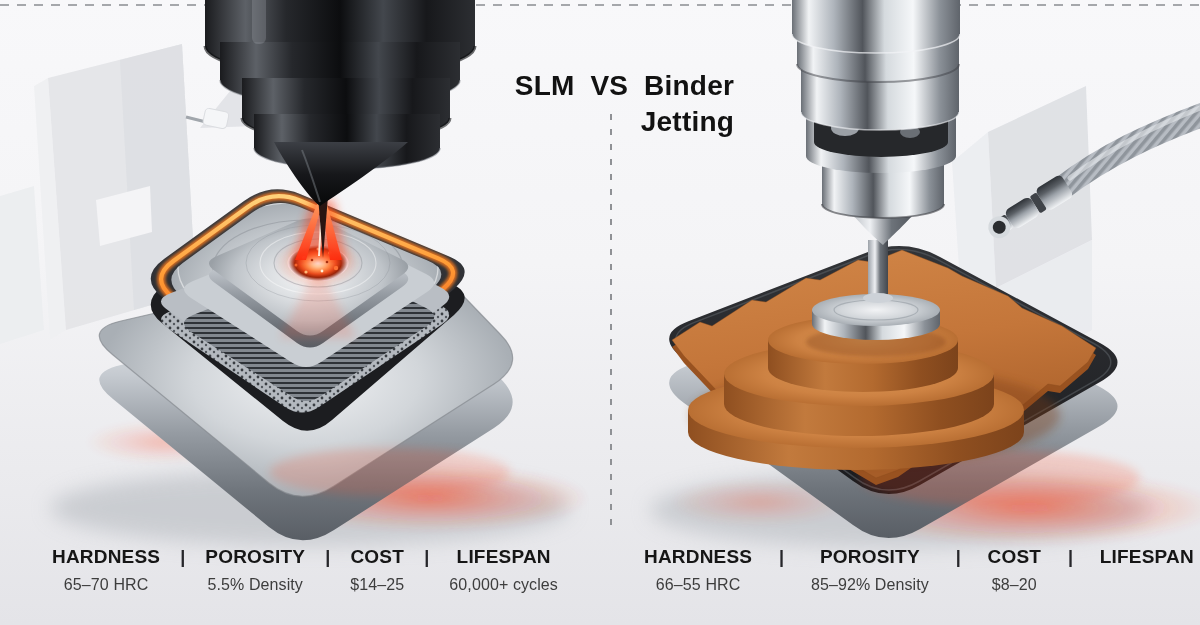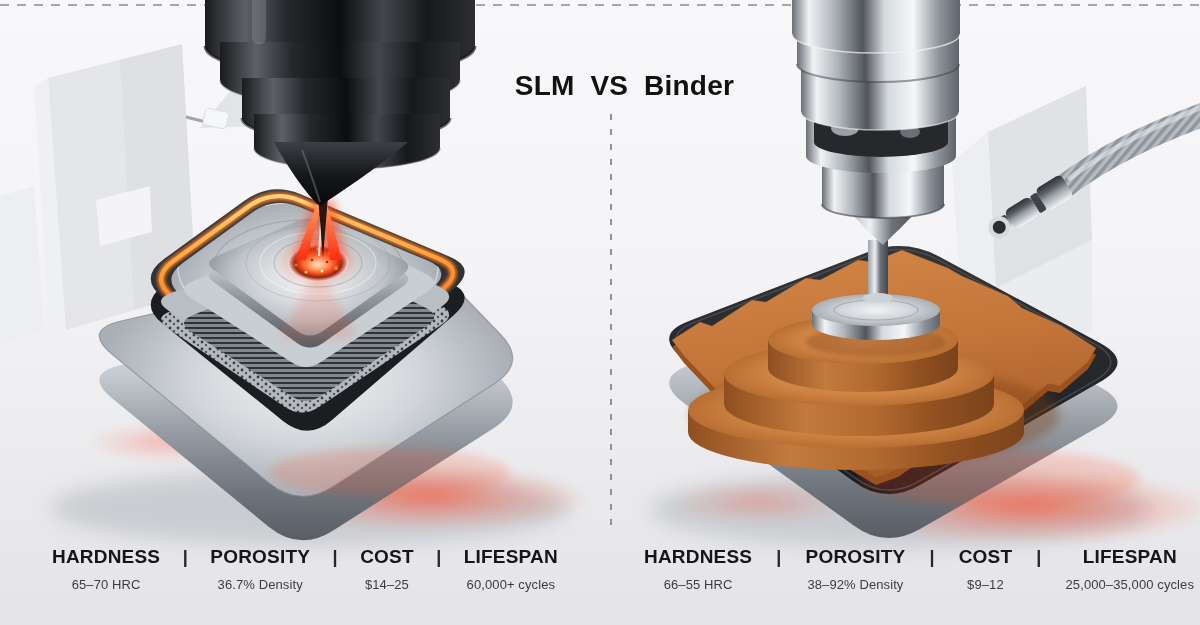--- a/index.html
+++ b/index.html
@@ -13,21 +13,21 @@
     position:absolute;left:468px;top:32px;width:266px;text-align:right;
     font-weight:700;font-size:28px;line-height:36px;color:#121212;letter-spacing:.2px;margin-top:36px;
   }
   .title .l1{white-space:pre;}
   .stats{position:absolute;display:flex;align-items:flex-start;justify-content:space-between;}
   .stats-left{left:52px;top:547px;width:506px;}
   .stats-right{left:644px;top:547px;width:550px;}
   .stat{display:flex;flex-direction:column;align-items:center;gap:8px;}
   .lbl{font-weight:700;font-size:19px;line-height:20px;color:#161616;letter-spacing:.2px;white-space:nowrap;}
   .sep{font-weight:700;font-size:18px;line-height:20px;color:#26262a;}
-  .val{font-size:13px;line-height:20px;color:#3d3d3d;white-space:nowrap;letter-spacing:.1px;}
+  .val{font-size:16px;line-height:20px;color:#3d3d3d;white-space:nowrap;letter-spacing:.1px;}
 </style>
 </head>
 <body>
 
 <div class="canvas">
 
 <svg class="scene" viewBox="0 0 1200 625" aria-hidden="true">
   <defs>
     <linearGradient id="gmH" x1="0" y1="0" x2="1" y2="0">
       <stop offset="0" stop-color="#1a1b1e"></stop>
@@ -332,31 +332,32 @@
         <rect x="62" y="-8" width="12" height="16" rx="3" fill="url(#fitV)"></rect>
         <circle cx="74" cy="0" r="11" fill="#d6dade"></circle>
         <circle cx="74" cy="0" r="6.5" fill="#2a2c2f"></circle>
       </g>
     </g>
   </g>
 </svg>
 
 <div class="title">
   <div class="l1">SLM  VS  Binder</div>
+  <div class="l2">Jetting</div>
 </div>
 
 <div class="stats stats-left">
   <div class="stat">
     <span class="lbl">HARDNESS</span>
     <span class="val">65–70 HRC</span>
   </div>
   <span class="sep">|</span>
   <div class="stat">
     <span class="lbl">POROSITY</span>
-    <span class="val">36.7% Density</span>
+    <span class="val">5.5% Density</span>
   </div>
   <span class="sep">|</span>
   <div class="stat">
     <span class="lbl">COST</span>
     <span class="val">$14–25</span>
   </div>
   <span class="sep">|</span>
   <div class="stat">
     <span class="lbl">LIFESPAN</span>
     <span class="val">60,000+ cycles</span>
@@ -364,27 +365,26 @@
 </div>
 
 <div class="stats stats-right">
   <div class="stat">
     <span class="lbl">HARDNESS</span>
     <span class="val">66–55 HRC</span>
   </div>
   <span class="sep">|</span>
   <div class="stat">
     <span class="lbl">POROSITY</span>
-    <span class="val">38–92% Density</span>
+    <span class="val">85–92% Density</span>
   </div>
   <span class="sep">|</span>
   <div class="stat">
     <span class="lbl">COST</span>
-    <span class="val">$9–12</span>
+    <span class="val">$8–20</span>
   </div>
   <span class="sep">|</span>
   <div class="stat">
     <span class="lbl">LIFESPAN</span>
-    <span class="val">25,000–35,000 cycles</span>
   </div>
 </div>
 
 </div>
 
 </body></html>

